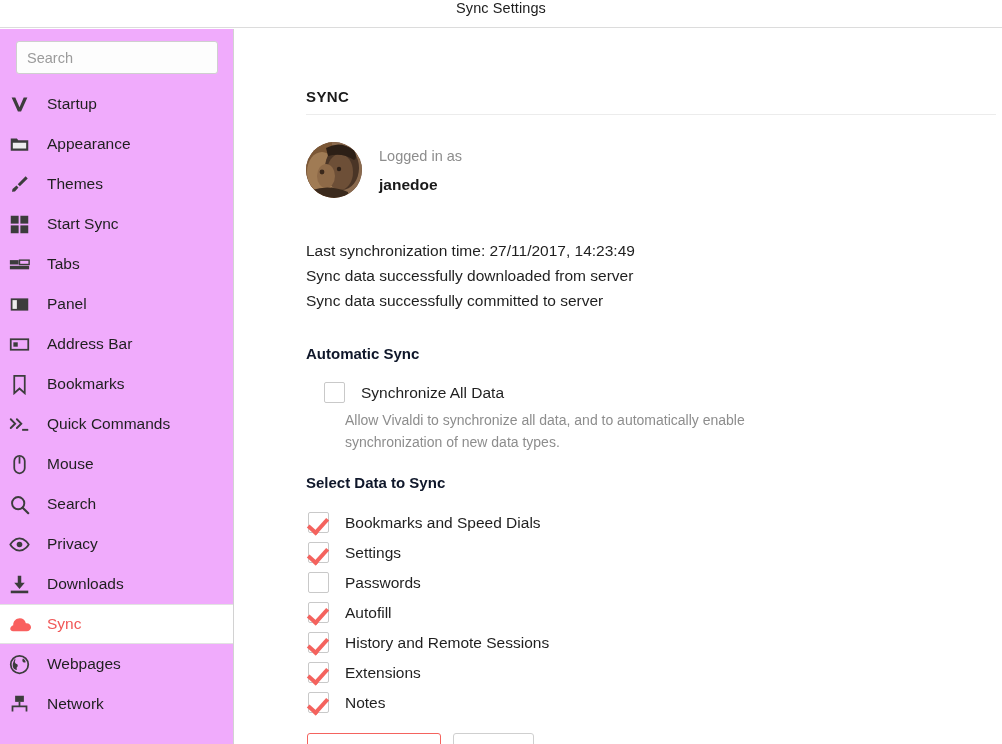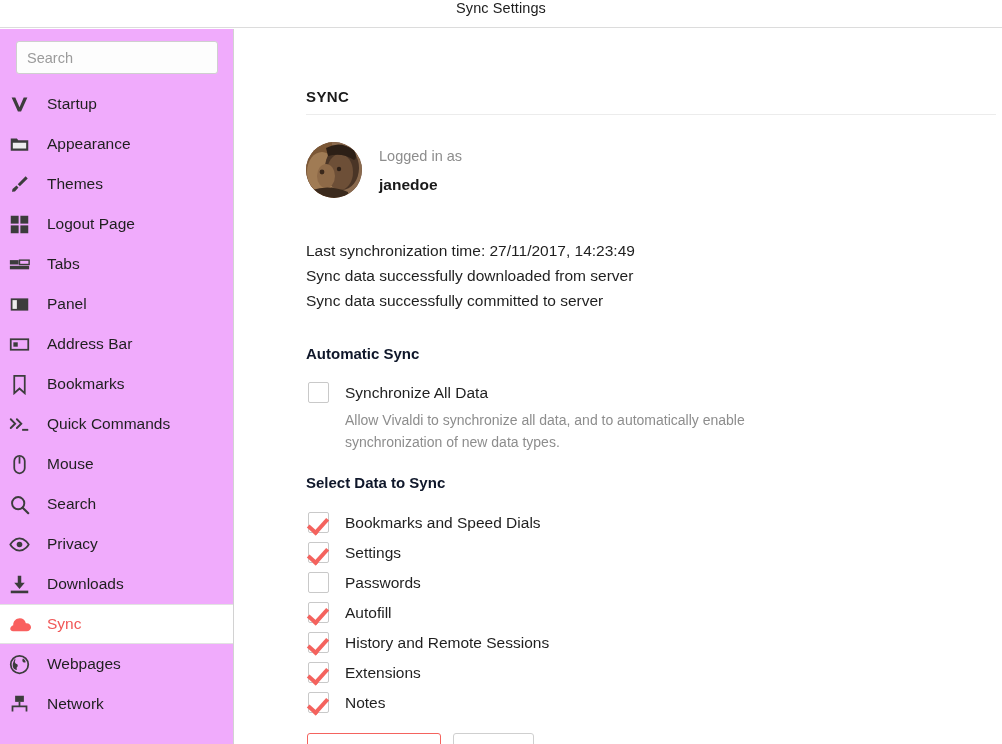--- a/index.html
+++ b/index.html
@@ -130,21 +130,21 @@
     width: 8px; height: 16px;
     border: solid #f4635e;
     border-width: 0 4px 4px 0;
     transform: rotate(42deg);
   }
   .cblabel {
     margin-left: 16px;
     font-size: 15.5px; color: #1f1f1f; line-height: 21px;
   }
 
-  .autosync-row { position: absolute; left: 73px; top: 353px; }
+  .autosync-row { position: absolute; left: 89px; top: 353px; }
   .autosync-desc {
     position: absolute; left: 110px; top: 380px;
     width: 500px;
     font-size: 14px; color: #8d8d8d; line-height: 22px;
   }
 
   .datalist { position: absolute; left: 73px; top: 483px; }
   .datalist .cbrow { margin-bottom: 9px; }
 
   .buttons {
@@ -202,21 +202,21 @@
       </div>
       <div class="navitem">
         <span class="ico">
           <svg width="21" height="21" viewBox="0 0 24 24">
             <rect fill="currentColor" x="2" y="2" width="9" height="9"></rect>
             <rect fill="currentColor" x="13" y="2" width="9" height="9"></rect>
             <rect fill="currentColor" x="2" y="13" width="9" height="9"></rect>
             <rect fill="currentColor" x="13" y="13" width="9" height="9"></rect>
           </svg>
         </span>
-        <span class="lbl">Logout Page</span>
+        <span class="lbl">Start Sync</span>
       </div>
       <div class="navitem">
         <span class="ico">
           <svg width="21" height="21" viewBox="0 0 24 24">
             <rect fill="currentColor" x="1" y="7" width="10" height="5"></rect>
             <rect x="12" y="7" width="11" height="5" fill="none" stroke="currentColor" stroke-width="1.6"></rect>
             <rect fill="currentColor" x="1" y="13.5" width="22" height="4"></rect>
           </svg>
         </span>
         <span class="lbl">Tabs</span>

